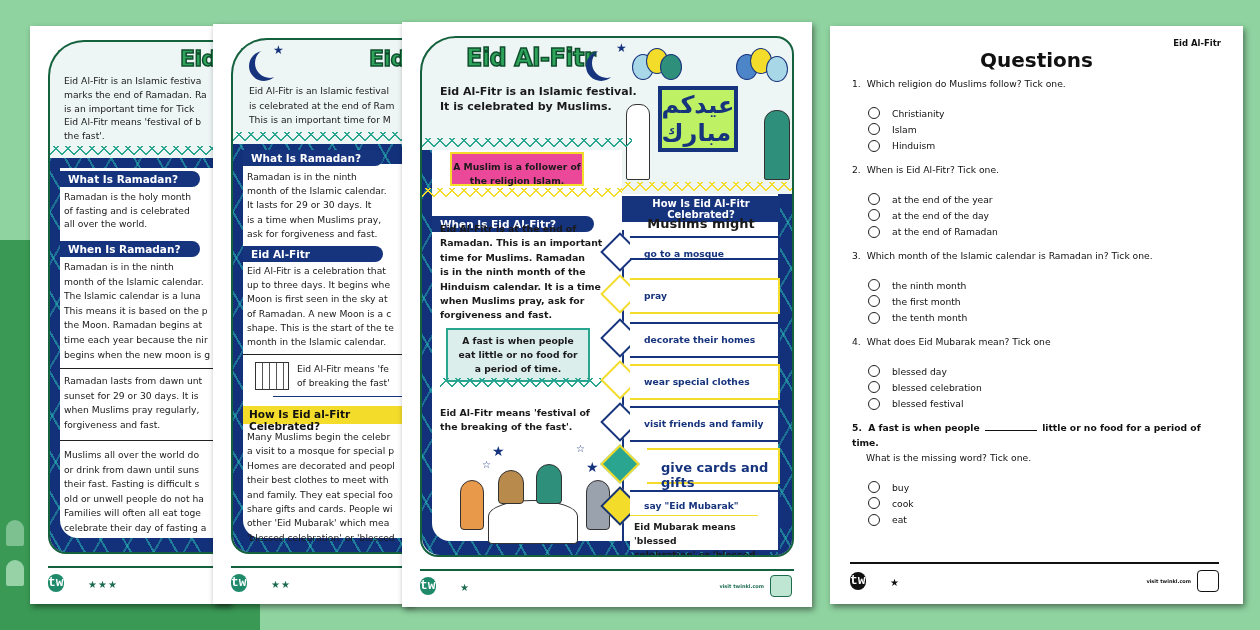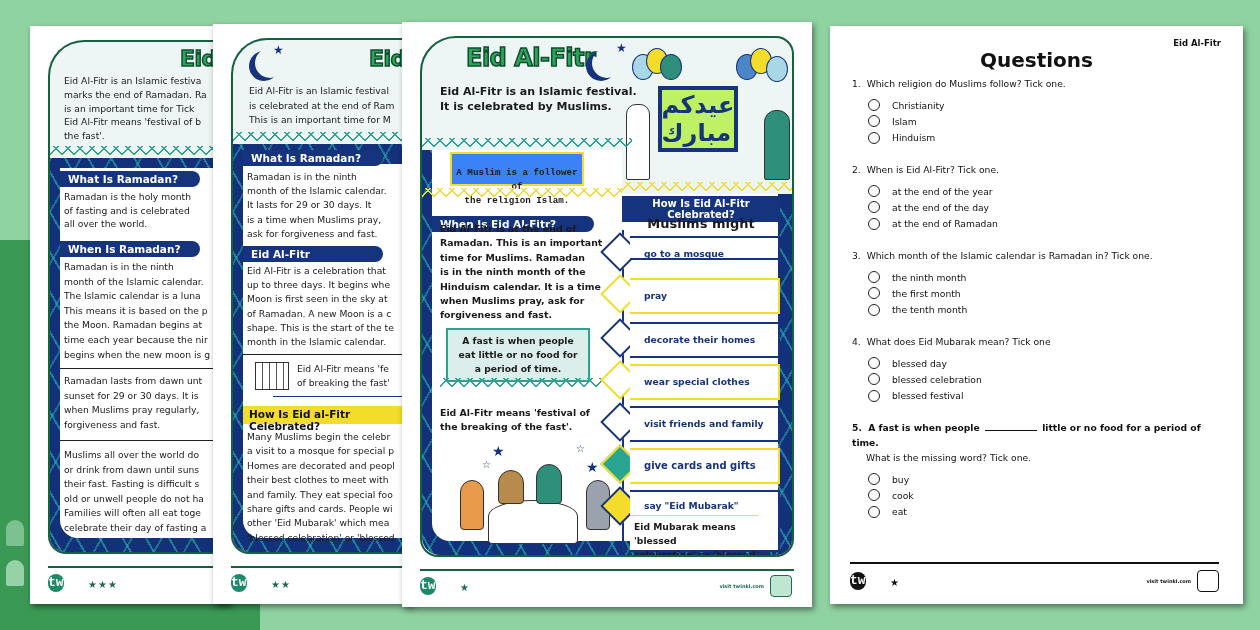--- a/index.html
+++ b/index.html
@@ -81,21 +81,21 @@
   #p2 { left: 213px; top: 24px; width: 200px; height: 580px; }
   
   #p3 { left: 402px; top: 22px; width: 410px; height: 585px; }
   
   #p4 { left: 830px; top: 26px; width: 413px; height: 578px; }
 
   .q-title { position: absolute; left: 0; right: 0; top: 22px; text-align: center; font-size: 20px; font-weight: bold; color: #111; }
   .q-tag { position: absolute; right: 22px; top: 12px; font-size: 8.5px; font-weight: bold; color: #111; }
   .q-block { position: absolute; left: 22px; right: 20px; }
   .q-text { font-size: 9.2px; color: #111; line-height: 15px; }
-  .q-opts { margin-left: 16px; margin-top: 6px; }
+  .q-opts { margin-left: 16px; margin-top: 14px; }
   .q-opt { display: flex; align-items: center; height: 16.3px; font-size: 9.2px; color: #111; }
   .radio {
     width: 12px; height: 12px; border: 1.4px solid #222; border-radius: 50%;
     margin-right: 12px; background: #fff; flex-shrink: 0;
   }
   .blank { display: inline-block; width: 52px; border-bottom: 1px solid #111; margin: 0 2px; }
 </style>
 </head>
 <body>
 
@@ -231,21 +231,21 @@
       <div style="position:absolute; left:32px; top:42px; width:80px; height:66px; background:#bef264; border:4px solid #16337d; display:flex; align-items:center; justify-content:center; font-size:24px; color:#16337d; font-weight:bold;">عيدكم مبارك</div>
       <div style="position:absolute; left:0; top:60px; width:24px; height:76px; background:#fff; border:1px solid #333; border-radius:10px 10px 2px 2px;"></div>
       <div style="position:absolute; left:138px; top:66px; width:26px; height:70px; background:#2e8f7a; border:1px solid #333; border-radius:12px 12px 2px 2px;"></div>
     </div>
 
     <div class="zigzag" style="position:absolute; left:0; width:210px; top:100px;"></div>
 
     <div class="pattern" style="position:absolute; left:0; width:200px; top:112px; bottom:0; border-radius:0 0 0 18px;">
       <div class="white-box" style="position:absolute; left:10px; right:0; top:0; bottom:14px; border-radius:0 0 0 18px;"></div>
     </div>
-    <div style="position:absolute; left:28px; top:114px; width:134px; height:34px; background:#3b82f6; border:2px solid #f3dc2a; text-align:center; font-size:9.2px; font-weight:bold; line-height:14px; padding-top:12px;font-family:Liberation Mono, monospace;" class="txt">
+    <div style="position:absolute; left:28px; top:114px; width:134px; height:34px; background:#ec4899; border:2px solid #f3dc2a; text-align:center; font-size:9.2px; font-weight:bold; line-height:14px; padding-top:6px;" class="txt">
       <div>A Muslim is a follower of</div>
       <div>the religion Islam.</div>
     </div>
     <div class="zigzag yellow" style="position:absolute; left:0; width:200px; top:150px;"></div>
     <div class="hdr-bar" style="position:absolute; left:10px; width:162px; top:178px;">When Is Eid Al-Fitr?</div>
     <div class="txt" style="position:absolute; left:18px; top:184px; font-size:9.4px; font-weight:bold; line-height:14.4px;">
       <div>Eid Al-Fitr is at the end of</div>
       <div>Ramadan. This is an important</div>
       <div>time for Muslims. Ramadan</div>
       <div>is in the ninth month of the</div>
@@ -301,21 +301,21 @@
       <div style="position:absolute; left:0; top:134px; width:180px; height:36px;">
         <div style="position:absolute; left:2px; top:2px; width:28px; height:28px; transform:rotate(45deg); background:#fff; border:2px solid #f3dc2a;"></div>
         <div style="position:absolute; left:26px; top:0; right:4px; height:36px; border:2px solid #f3dc2a; border-left:none; background:#fff; font-size:9.2px; font-weight:bold; color:#16337d; padding:10px 0 0 14px;">wear special clothes</div>
       </div>
       <div style="position:absolute; left:0; top:176px; width:180px; height:36px;">
         <div style="position:absolute; left:2px; top:2px; width:28px; height:28px; transform:rotate(45deg); background:#fff; border:2px solid #16337d;"></div>
         <div style="position:absolute; left:26px; top:0; right:4px; height:36px; border:2px solid #16337d; border-left:none; background:#fff; font-size:9.2px; font-weight:bold; color:#16337d; padding:10px 0 0 14px;">visit friends and family</div>
       </div>
       <div style="position:absolute; left:0; top:218px; width:180px; height:36px;">
         <div style="position:absolute; left:2px; top:2px; width:28px; height:28px; transform:rotate(45deg); background:#2aa58f; border:2px solid #f3dc2a;"></div>
-        <div style="position:absolute; left:26px; top:0; right:4px; height:36px; border:2px solid #f3dc2a; border-left:none; background:#fff; font-size:10px; font-weight:bold; color:#16337d; padding:10px 0 0 14px;">give cards and gifts</div>
+        <div style="position:absolute; left:43px; top:0; right:4px; height:36px; border:2px solid #f3dc2a; border-left:none; background:#fff; font-size:13px; font-weight:bold; color:#16337d; padding:10px 0 0 14px;">give cards and gifts</div>
       </div>
       <div style="position:absolute; left:0; top:260px; width:180px; height:62px;">
         <div style="position:absolute; left:2px; top:2px; width:28px; height:28px; transform:rotate(45deg); background:#f3dc2a; border:2px solid #16337d;"></div>
         <div style="position:absolute; left:26px; top:0; right:4px; height:62px; border:2px solid #16337d; border-left:none; background:#fff;">
           <div style="font-size:9.2px; font-weight:bold; color:#16337d; padding:8px 0 0 14px; border-bottom:1px solid #f3dc2a; margin-right:20px; height:24px;">say "Eid Mubarak"</div>
           <div class="txt" style="font-size:9.2px; font-weight:bold; line-height:14px; padding:4px 0 0 4px;">
             <div>Eid Mubarak means 'blessed</div>
             <div>celebration' or 'blessed Eid'.</div>
           </div>
         </div>

